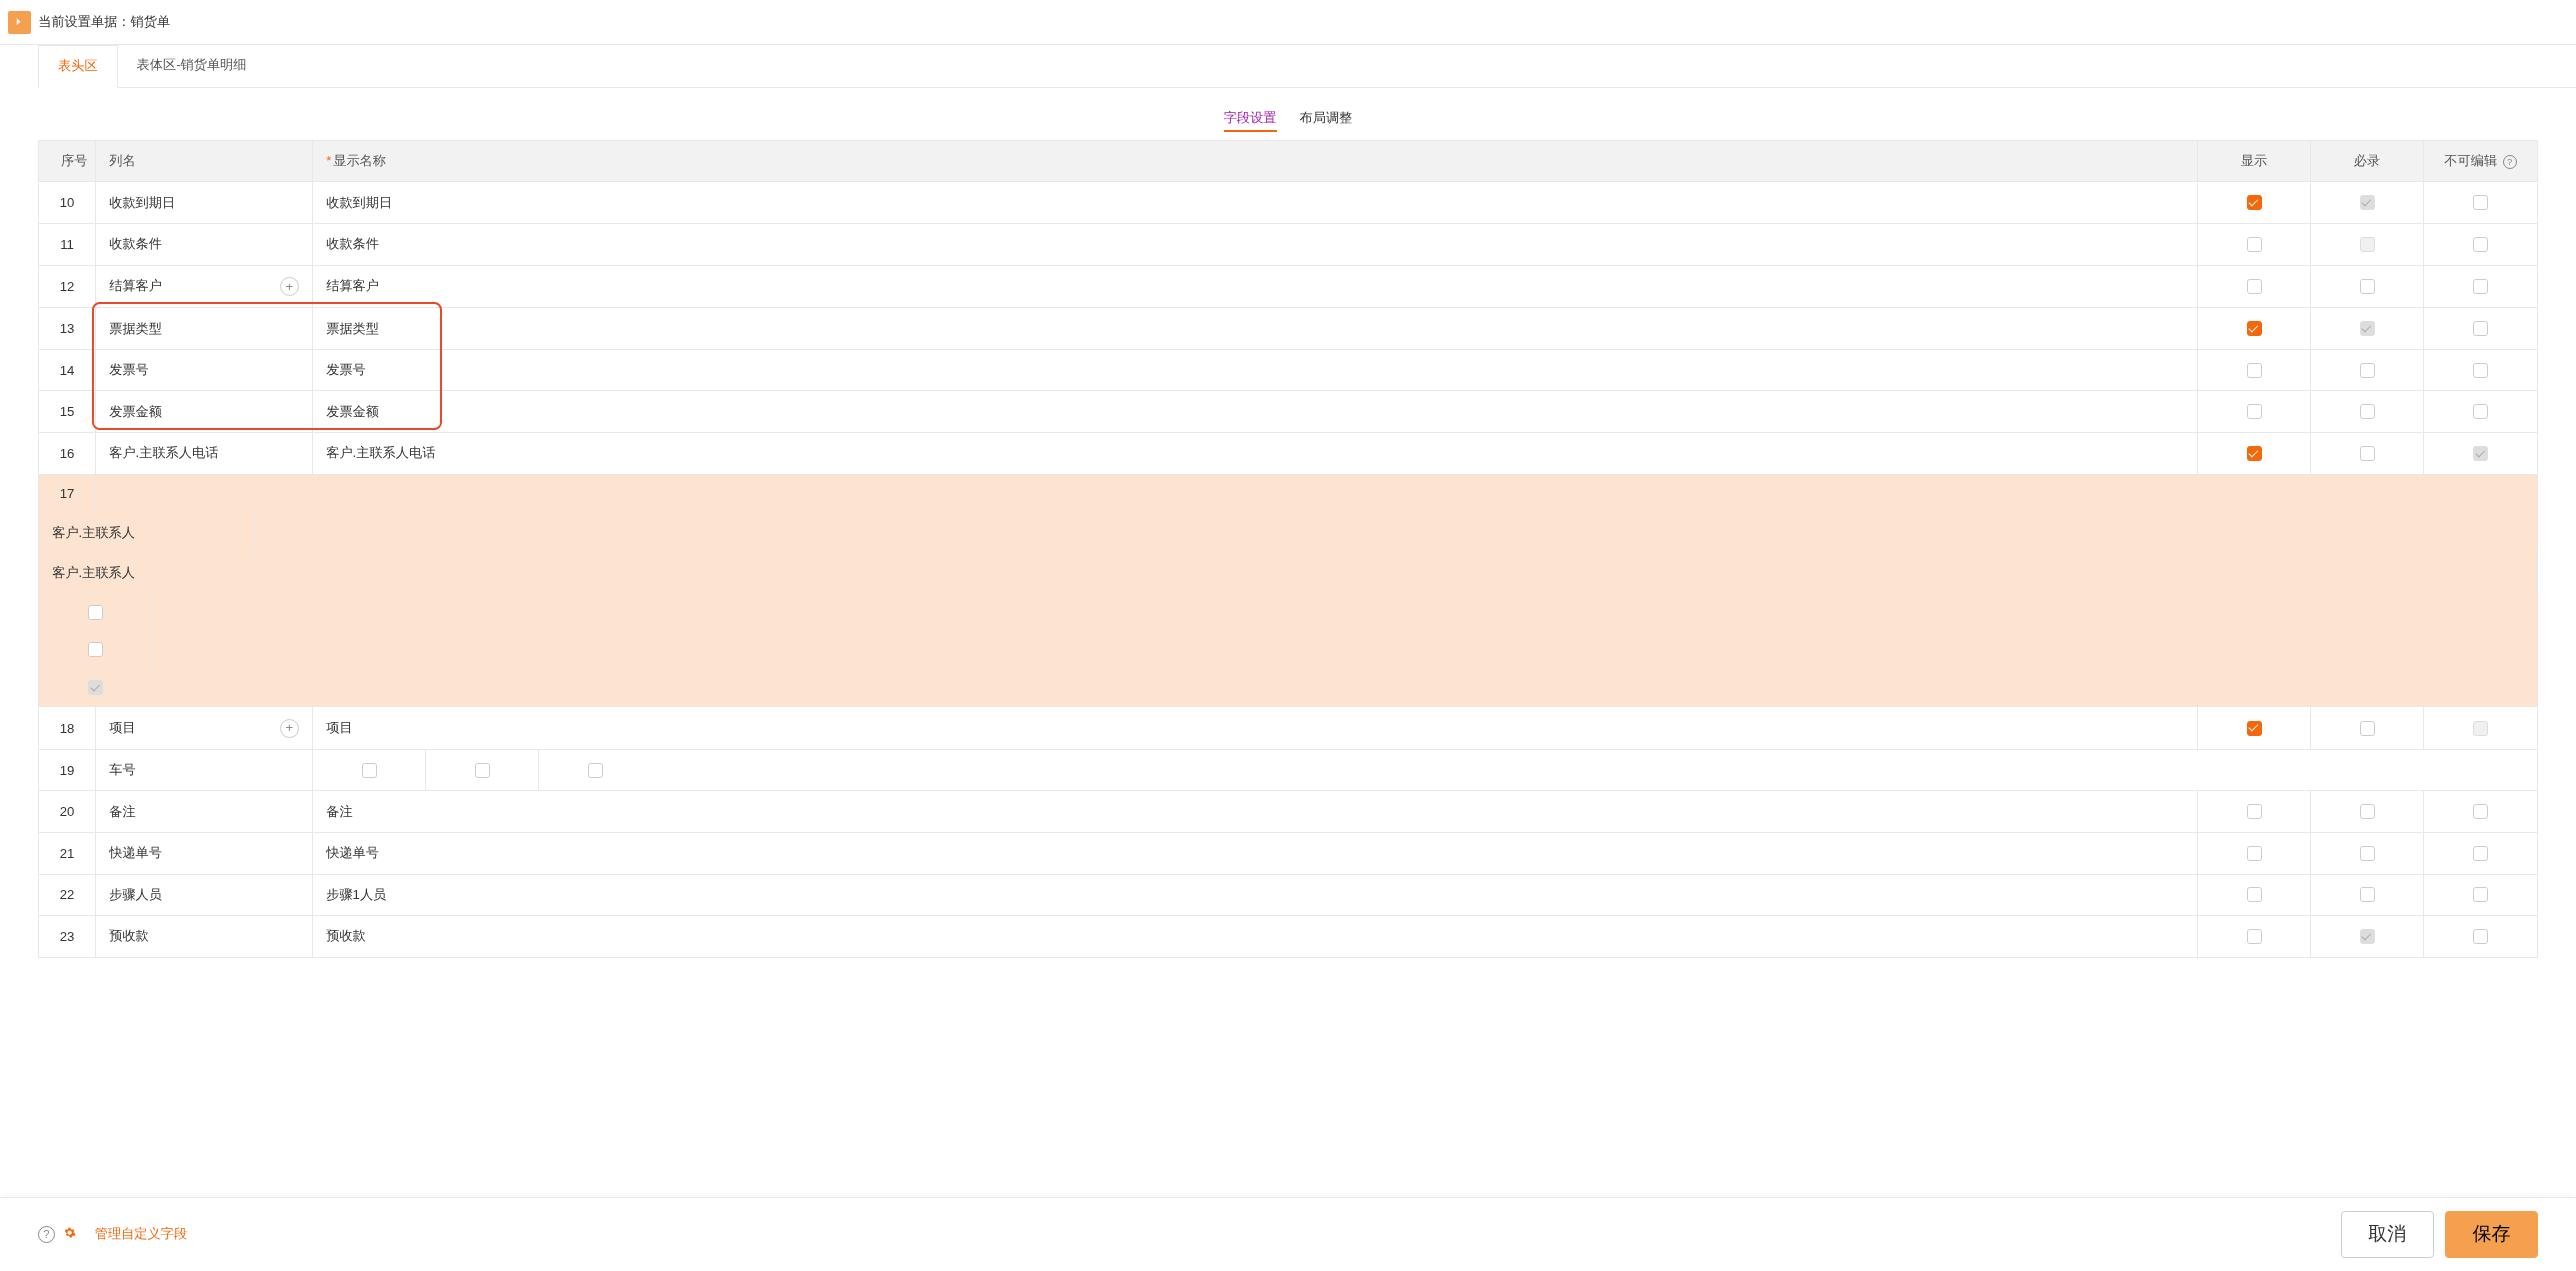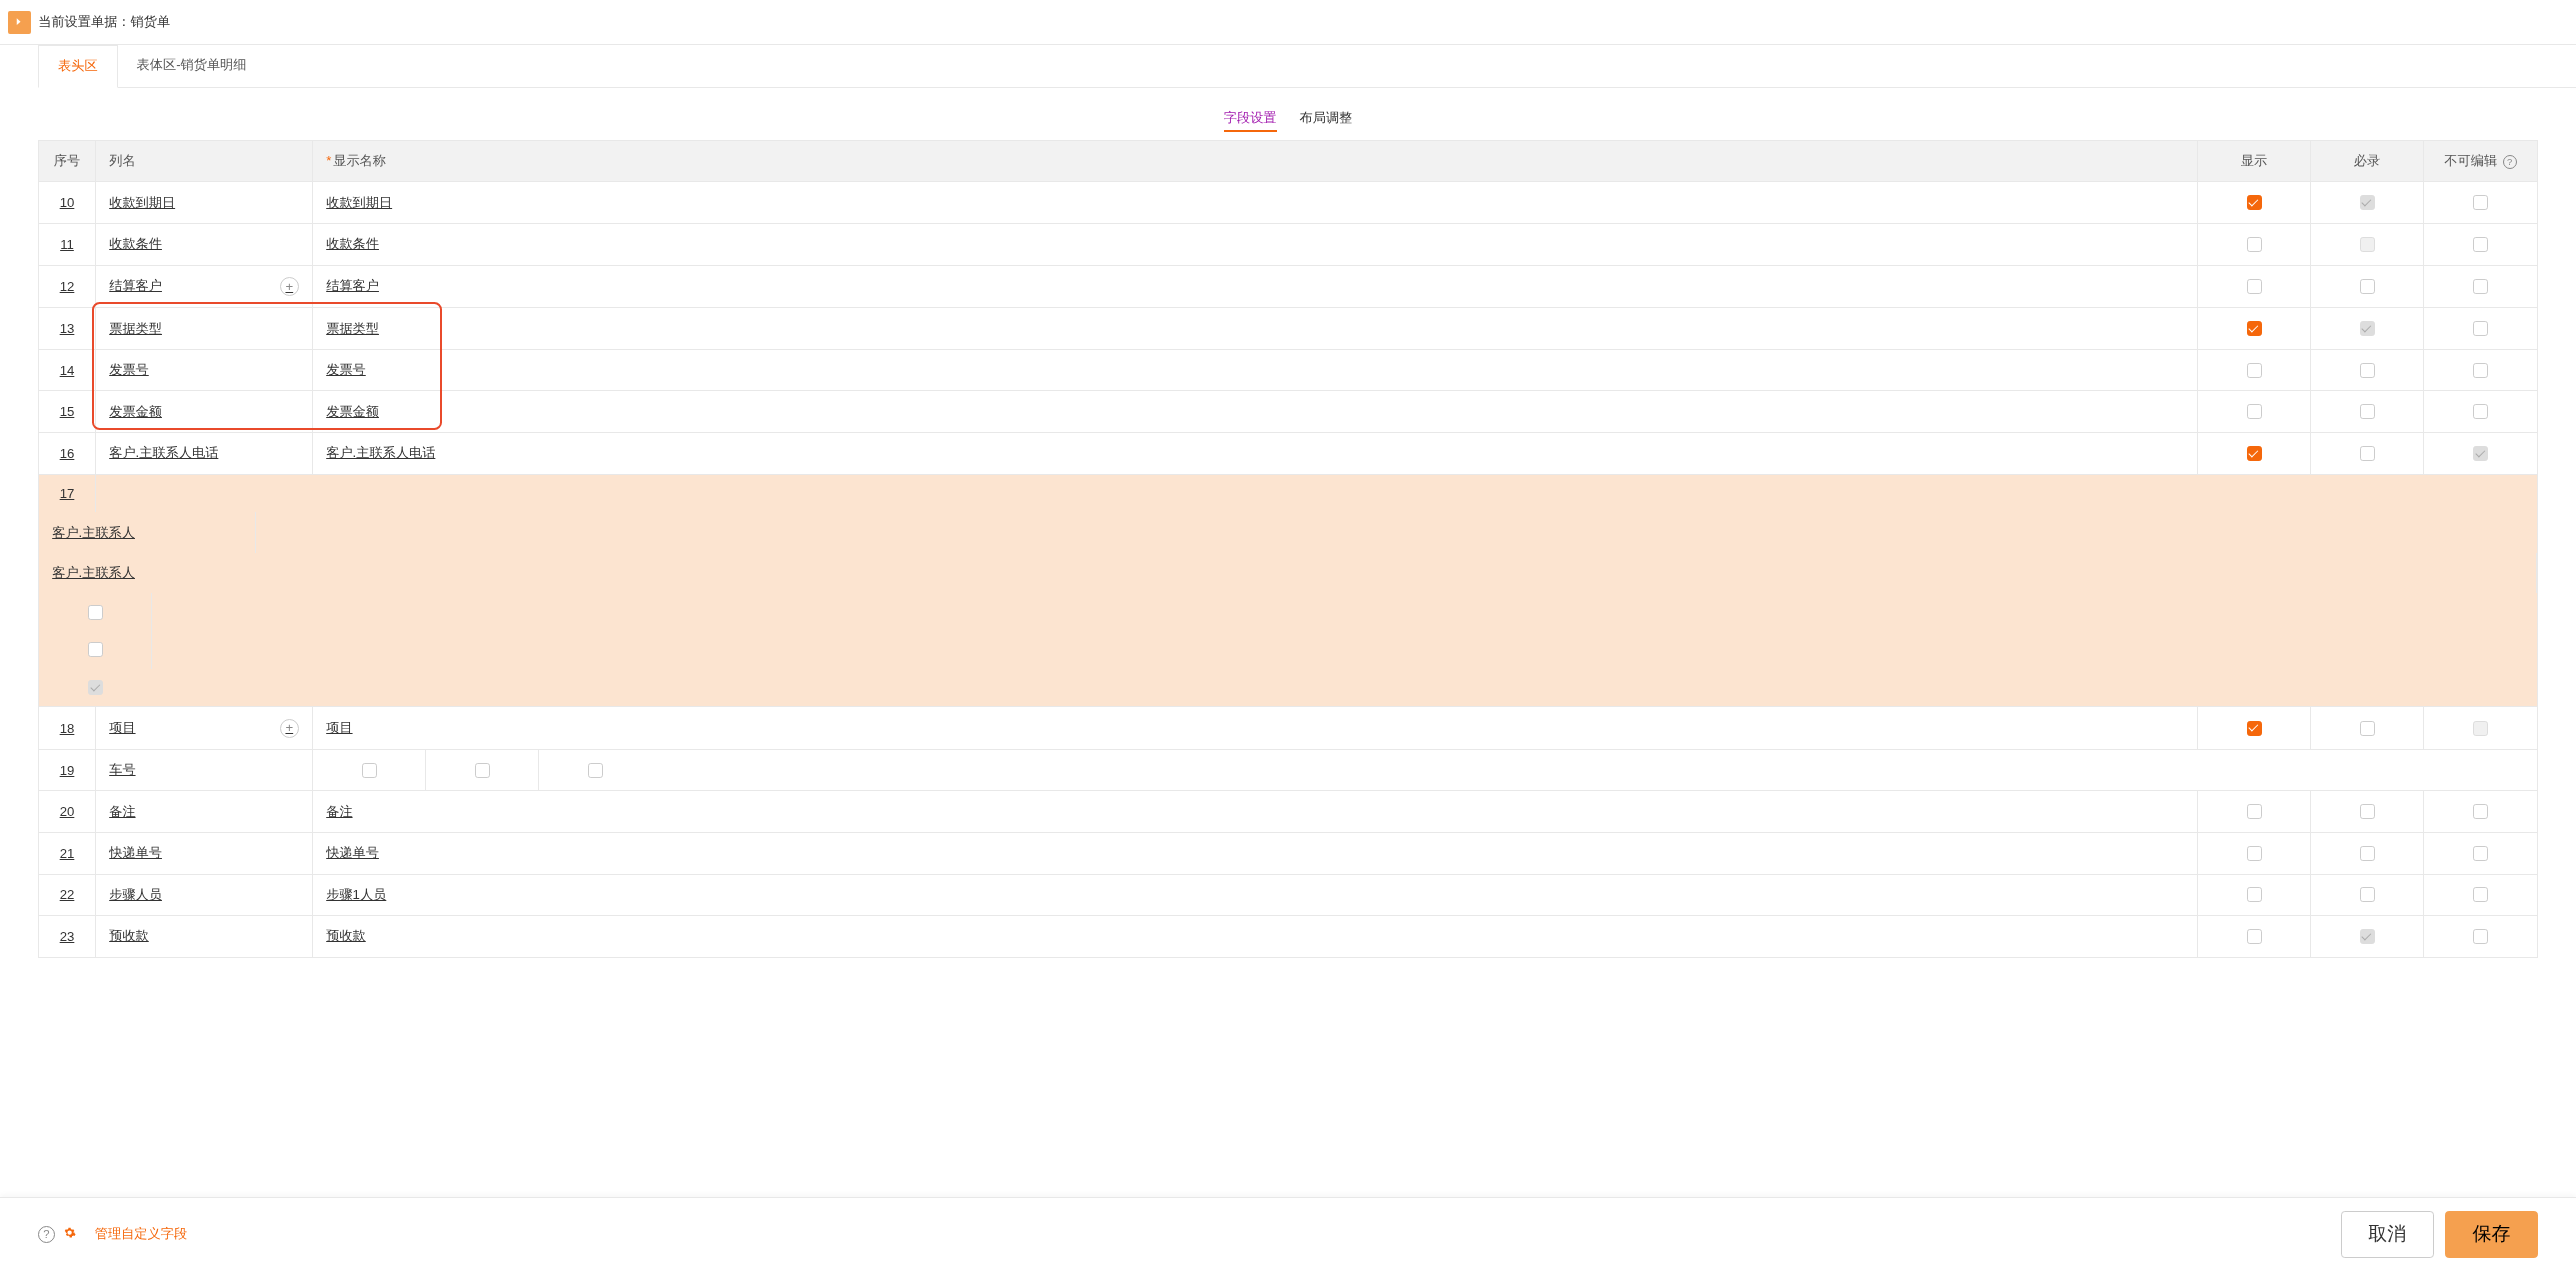--- a/index.html
+++ b/index.html
@@ -13,21 +13,21 @@
 .tabs-outer { display: flex; margin-left: 38px; border-bottom: 0.9px solid #e8e8e8; }
 .tab { padding: 11.3px 19px; cursor: pointer; color: #555; }
 .tab.active { color: #f5670b; border: 0.9px solid #e8e8e8; border-bottom: 0.9px solid #fff; margin-bottom: -0.9px; background: #fff; }
 
 .inner-tabs { display: flex; justify-content: center; gap: 23px; padding-top: 17px; padding-bottom: 7.6px; }
 .inner-tab { cursor: pointer; color: #333; padding: 3.8px 0; }
 .inner-tab.active { color: #a21caf; border-bottom: 2.8px solid #f5670b; }
 
 .table-wrap { margin: 0 38px; border: 0.9px solid #e8e8e8; border-bottom: none; }
 .header-row { display: flex; background: #f2f2f2; border-bottom: 0.9px solid #e8e8e8; font-weight: 500; color: #555; }
-.col-seq { width: 57px; padding: 11.3px 7.6px; text-align: center; border-right: 0.9px solid #e8e8e8; }
+.col-seq { width: 57px; padding: 11.3px 7.6px; text-align: right; border-right: 0.9px solid #e8e8e8; }
 .col-name { width: 217px; padding: 11.3px 13.2px; border-right: 0.9px solid #e8e8e8; display: flex; align-items: center; justify-content: space-between; }
 .col-display { flex: 1; padding: 11.3px 13.2px; border-right: 0.9px solid #e8e8e8; }
 .col-chk { width: 113px; padding: 11.3px 7.6px; text-align: center; border-right: 0.9px solid #e8e8e8; }
 .col-chk:last-child { border-right: none; }
 .req-star { color: #f5670b; margin-right: 1.9px; }
 
 .data-row { display: flex; border-bottom: 0.9px solid #e8e8e8; align-items: stretch; background: #fff; }
 .data-row.highlighted { background: #fce4d0; flex-direction: column; }
 .data-row .col-seq, .data-row .col-name, .data-row .col-display, .data-row .col-chk { display: flex; align-items: center; }
 .data-row .col-seq { justify-content: center; }
@@ -50,21 +50,21 @@
 .footer-left .link { color: #f5670b; cursor: pointer; display: flex; align-items: center; gap: 19px; }
 .help-icon { width: 17px; height: 17px; border: 1.4px solid #888; border-radius: 50%; display: inline-flex; align-items: center; justify-content: center; font-size: 11.3px; color: #888; }
 .gear-icon { color: #f5670b; }
 .footer-right { display: flex; gap: 11.3px; }
 .btn { padding: 9.4px 26.5px; border-radius: 3.8px; cursor: pointer; font-size: 19px; }
 .btn-default { background: #fff; border: 0.9px solid #ccc; color: #333; }
 .btn-primary { background: #f5a04f; border: 0.9px solid #f5a04f; color: #000000; }
 
 .help-inline { width: 14px; height: 14px; border: 1.1px solid #888; border-radius: 50%; display: inline-flex; align-items: center; justify-content: center; font-size: 9.4px; color: #888; margin-left: 1.9px; }
 
-.rows-container { position: relative; text-decoration: underline; }
+.rows-container { position: relative; }
 body { padding-bottom: 76px; }
 </style>
 </head>
 <body>
 
 <div class="top-bar">
   <div class="expand-btn">
     <svg width="11.3" height="11.3" viewBox="0 0 24 24">
         <path d="M8 5l8 7-8 7z"></path>
       </svg>

